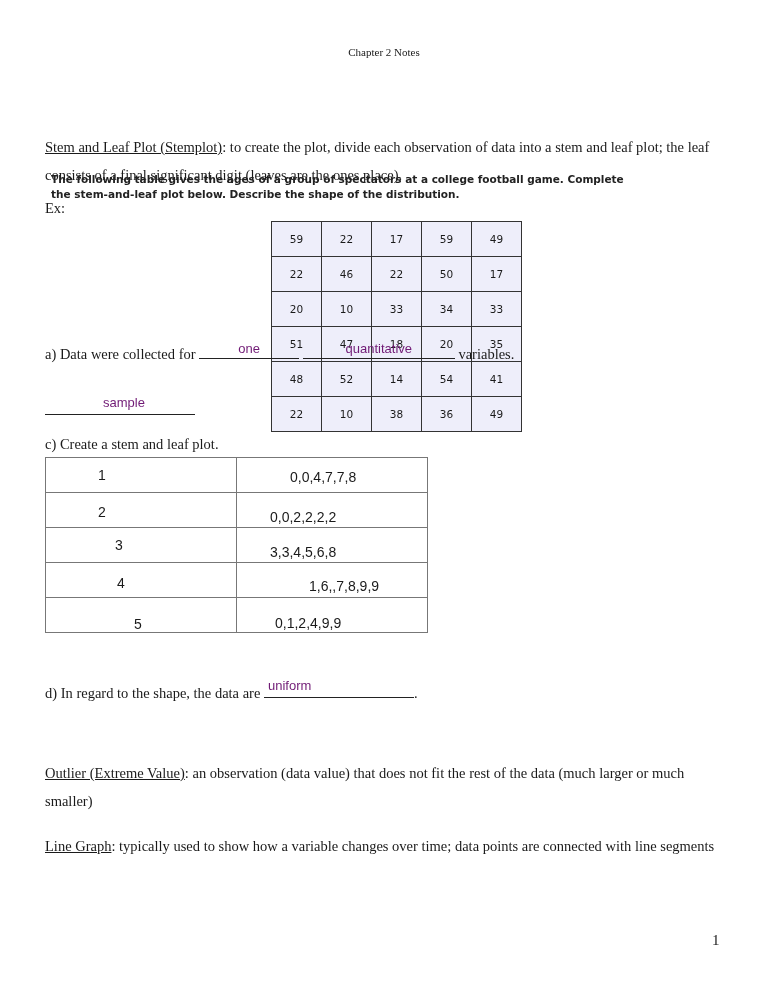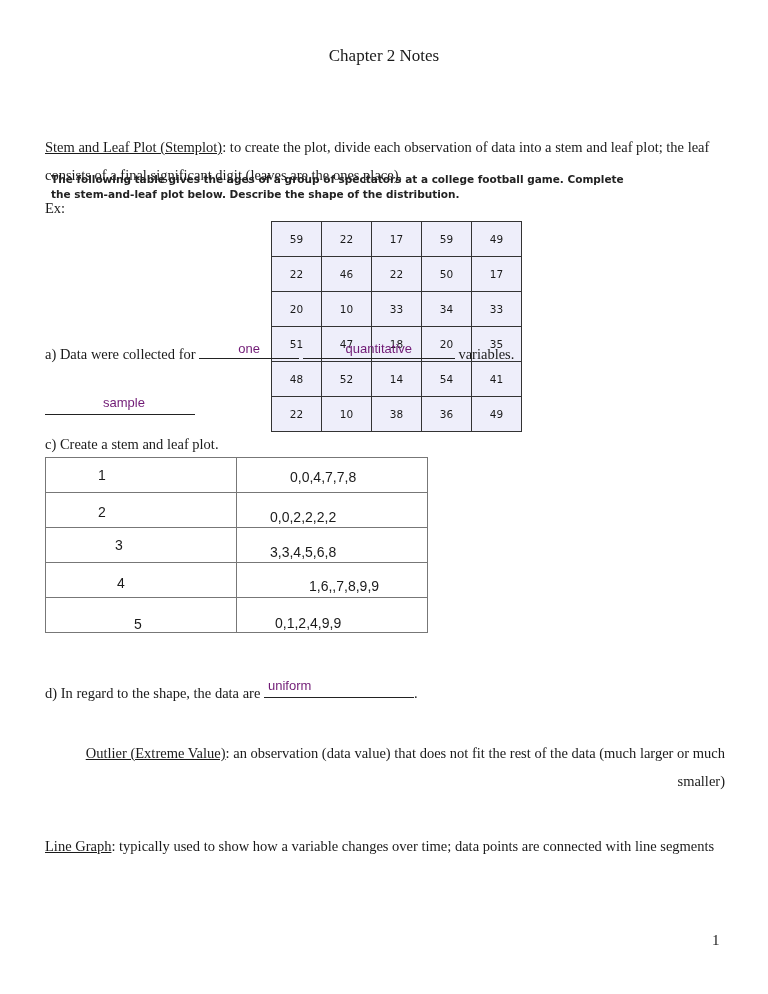--- a/index.html
+++ b/index.html
@@ -3,21 +3,21 @@
   <meta charset="utf-8">
   <style>
     html, body { margin: 0; padding: 0; background: #ffffff; }
     body {
       width: 768px; height: 994px; position: relative; overflow: hidden;
       font-family: "DejaVu Serif", "Liberation Serif", serif;
       color: #1a1a1a;
     }
     .serif { font-family: "Liberation Serif", "DejaVu Serif", serif; font-size: 14.5px; }
     .abs { position: absolute; }
-    .title { left: 0; width: 768px; top: 46px; text-align: center; font-size: 17px; font-family: "Liberation Serif", serif; }
+    .title { left: 0; width: 768px; top: 46px; text-align: center; font-size: 11px; font-family: "Liberation Serif", serif; }
     .para { left: 45px; width: 680px; line-height: 28px; margin-top: 47px; }
     .u { text-decoration: underline; }
     .sans-bold { font-family: "DejaVu Sans", "Liberation Sans", sans-serif; font-size: 10.5px; font-weight: bold; color: #222; line-height: 15px; }
     .hand { font-family: "Liberation Sans", "DejaVu Sans", sans-serif; font-size: 13px; color: #701a75; }
     .blank { display: inline-block; border-bottom: 1px solid #222; height: 14px; vertical-align: baseline; position: relative; }
     .blank .ans { position: absolute; left: 0; right: 0; bottom: 2px; text-align: center; }
 
     table.ages {
       position: absolute; left: 271px; top: 221px; border-collapse: collapse;
       font-family: "DejaVu Sans", "Liberation Sans", sans-serif; font-size: 10.5px;
@@ -156,21 +156,21 @@
         </td>
   </tr>
 </tbody>
   </table>
 
 <div class="abs serif" style="left:45px; top:683px; white-space:nowrap;">
   <span>d) In regard to the shape, the data are</span>
   <span class="blank" style="width:150px;"><span class="ans hand" style="text-align:left; left:4px; bottom:4px;">uniform</span></span><span>.</span>
 </div>
 
-<div class="abs para serif" style="top:692px;text-align:right;">
+<div class="abs para serif" style="top:712px;">
   <span class="u">Outlier (Extreme Value)</span><span>: an observation (data value) that does not fit the rest of the data (much larger or much smaller)</span>
 </div>
 
 <div class="abs para serif" style="top:785px;">
   <span class="u">Line Graph</span><span>: typically used to show how a variable changes over time; data points are connected with line segments</span>
 </div>
 
 <div class="abs pagenum">1</div>
 
 </body></html>

